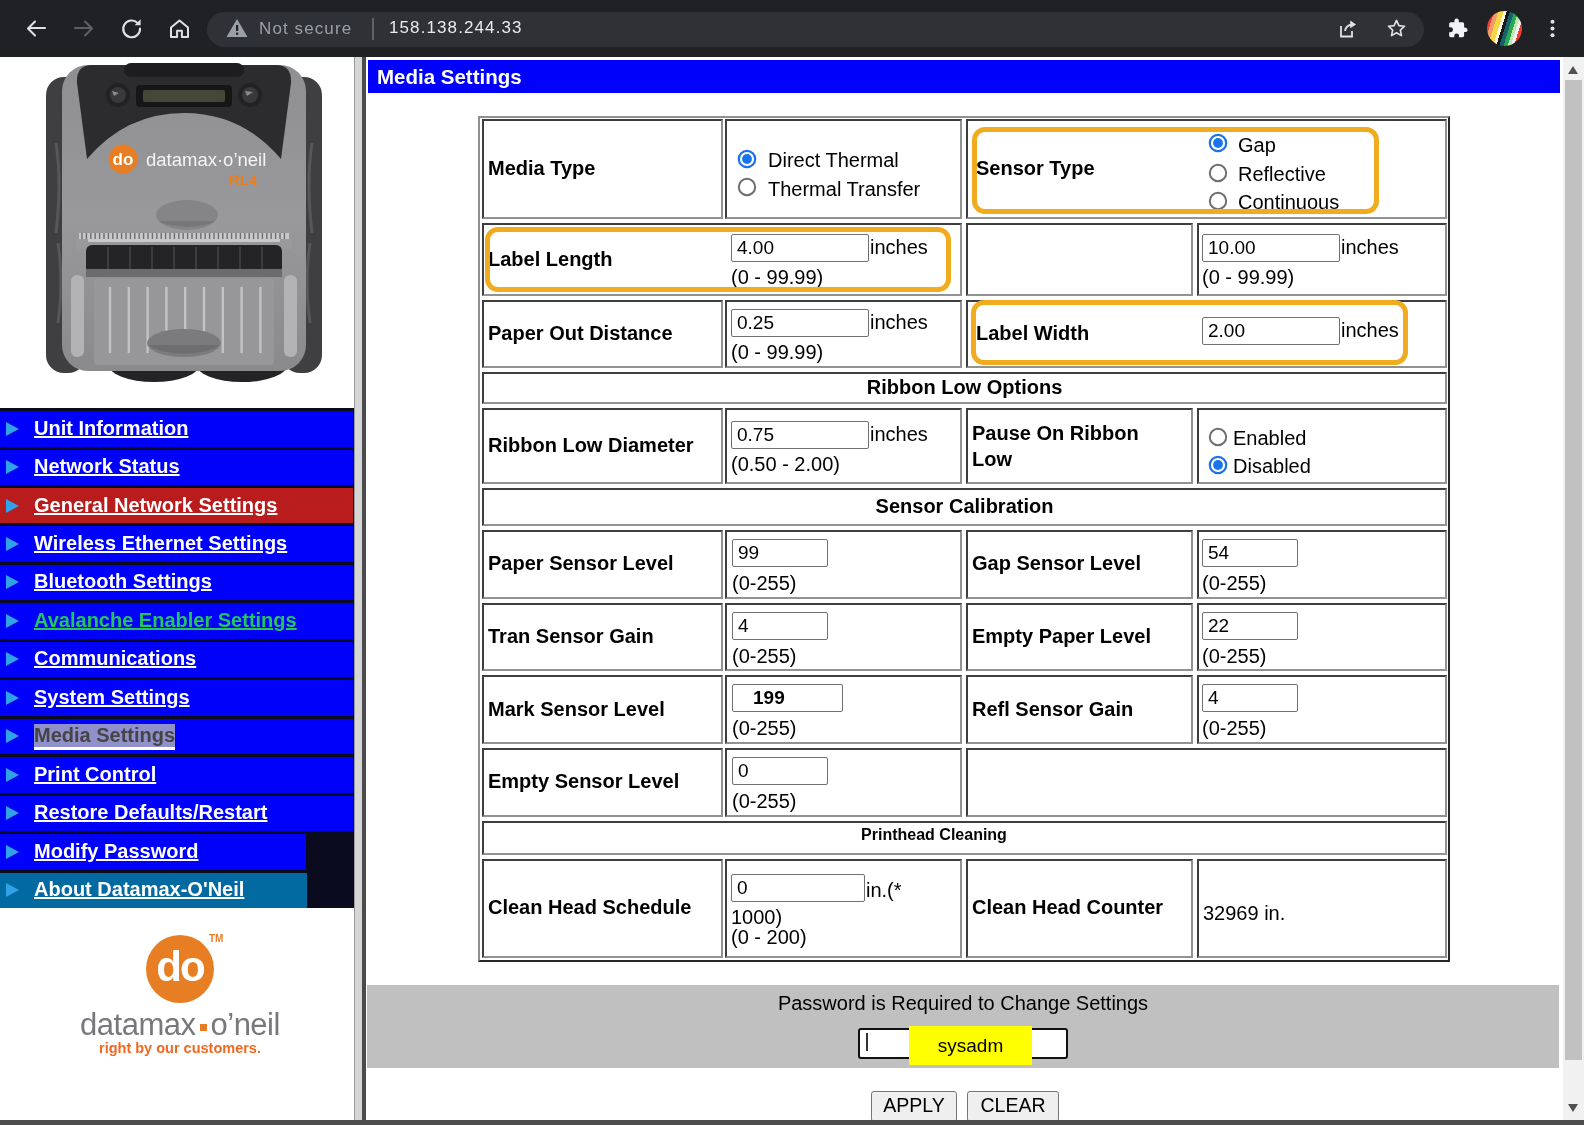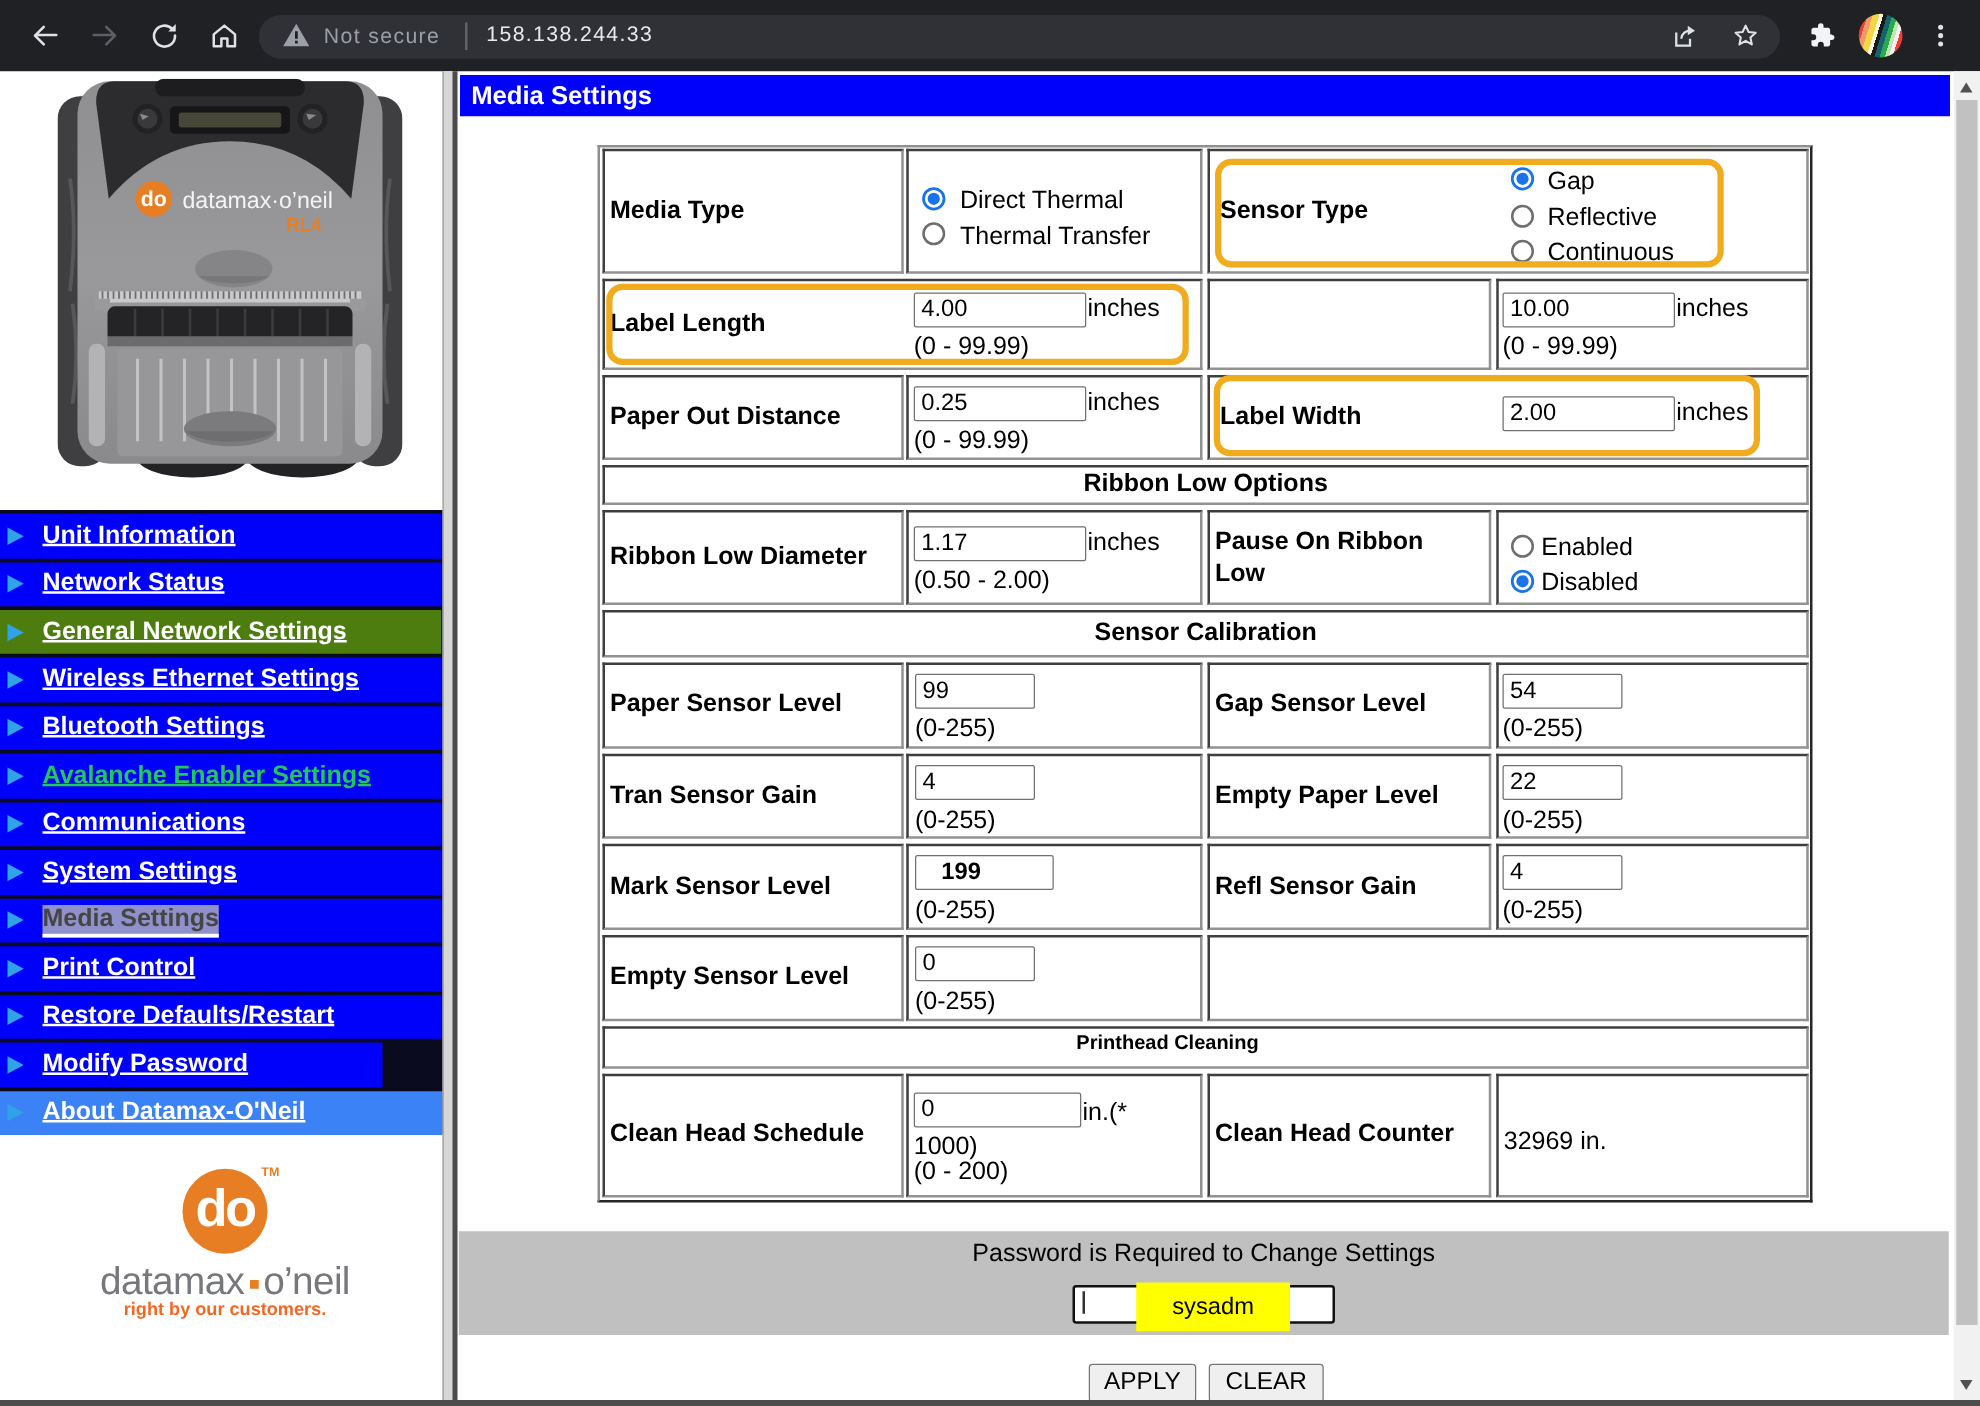--- a/index.html
+++ b/index.html
@@ -191,21 +191,21 @@
 </svg>
 <div class="abs" style="left:0;top:408.0px;width:352.5px;height:500.0px;background:#0b0b20;border-right:3px solid #0b0b20;"></div>
 <div class="abs" style="left:0;top:411.0px;width:352.5px;height:35.5px;background:#0001fa;">
  <div class="abs" style="left:6px;top:10.7px;width:0;height:0;border-left:13px solid #30a2e8;border-top:7.5px solid transparent;border-bottom:7.5px solid transparent;"></div>
  <div class="abs b" style="left:34px;top:5.7px;font-size:20px;color:#fff;text-decoration:underline;white-space:nowrap;">Unit Information</div>
 </div>
 <div class="abs" style="left:0;top:449.5px;width:352.5px;height:35.5px;background:#0001fa;">
  <div class="abs" style="left:6px;top:10.7px;width:0;height:0;border-left:13px solid #30a2e8;border-top:7.5px solid transparent;border-bottom:7.5px solid transparent;"></div>
  <div class="abs b" style="left:34px;top:5.7px;font-size:20px;color:#fff;text-decoration:underline;white-space:nowrap;">Network Status</div>
 </div>
-<div class="abs" style="left:0;top:487.9px;width:352.5px;height:35.5px;background:#4d7c0f;">
+<div class="abs" style="left:0;top:487.9px;width:352.5px;height:35.5px;background:#b91c1c;">
  <div class="abs" style="left:6px;top:10.7px;width:0;height:0;border-left:13px solid #30a2e8;border-top:7.5px solid transparent;border-bottom:7.5px solid transparent;"></div>
  <div class="abs b" style="left:34px;top:5.7px;font-size:20px;color:#fff;text-decoration:underline;white-space:nowrap;">General Network Settings</div>
 </div>
 <div class="abs" style="left:0;top:526.4px;width:352.5px;height:35.5px;background:#0001fa;">
  <div class="abs" style="left:6px;top:10.7px;width:0;height:0;border-left:13px solid #30a2e8;border-top:7.5px solid transparent;border-bottom:7.5px solid transparent;"></div>
  <div class="abs b" style="left:34px;top:5.7px;font-size:20px;color:#fff;text-decoration:underline;white-space:nowrap;">Wireless Ethernet Settings</div>
 </div>
 <div class="abs" style="left:0;top:564.8px;width:352.5px;height:35.5px;background:#0001fa;">
  <div class="abs" style="left:6px;top:10.7px;width:0;height:0;border-left:13px solid #30a2e8;border-top:7.5px solid transparent;border-bottom:7.5px solid transparent;"></div>
  <div class="abs b" style="left:34px;top:5.7px;font-size:20px;color:#fff;text-decoration:underline;white-space:nowrap;">Bluetooth Settings</div>
@@ -231,21 +231,21 @@
  <div class="abs b" style="left:34px;top:5.7px;font-size:20px;color:#fff;text-decoration:underline;white-space:nowrap;">Print Control</div>
 </div>
 <div class="abs" style="left:0;top:795.6px;width:352.5px;height:35.5px;background:#0001fa;">
  <div class="abs" style="left:6px;top:10.7px;width:0;height:0;border-left:13px solid #30a2e8;border-top:7.5px solid transparent;border-bottom:7.5px solid transparent;"></div>
  <div class="abs b" style="left:34px;top:5.7px;font-size:20px;color:#fff;text-decoration:underline;white-space:nowrap;">Restore Defaults/Restart</div>
 </div>
 <div class="abs" style="left:0;top:834.1px;width:306px;height:35.5px;background:#0001fa;">
  <div class="abs" style="left:6px;top:10.7px;width:0;height:0;border-left:13px solid #30a2e8;border-top:7.5px solid transparent;border-bottom:7.5px solid transparent;"></div>
  <div class="abs b" style="left:34px;top:5.7px;font-size:20px;color:#fff;text-decoration:underline;white-space:nowrap;">Modify Password</div>
 </div>
-<div class="abs" style="left:0;top:872.5px;width:307px;height:35.5px;background:#3b82f6;padding-left:47px;">
+<div class="abs" style="left:0;top:872.5px;width:307px;height:35.5px;background:#0369a1;">
  <div class="abs" style="left:6px;top:10.7px;width:0;height:0;border-left:13px solid #30a2e8;border-top:7.5px solid transparent;border-bottom:7.5px solid transparent;"></div>
  <div class="abs b" style="left:34px;top:5.7px;font-size:20px;color:#fff;text-decoration:underline;white-space:nowrap;">About Datamax-O'Neil</div>
 </div>
 
 <div class="abs" style="left:146px;top:935px;width:68px;height:68px;border-radius:50%;background:#e87e23;"></div>
 <div class="abs b" style="left:146px;top:943px;width:68px;text-align:center;font-size:42px;color:#fff;letter-spacing:-2px;">do</div>
 <div class="abs b" style="left:209px;top:933px;font-size:10px;color:#e87e23;">TM</div>
 <div class="abs" style="left:0px;top:1007px;width:360px;text-align:center;font-size:31px;color:#77787b;letter-spacing:-0.5px;">datamax<span style="display:inline-block;width:7px;height:7px;background:#e87e23;margin:0 4px 4px 4px;"></span>o’neil</div>
 <div class="abs b" style="left:0px;top:1040px;width:360px;text-align:center;font-size:14.5px;color:#f26822;">right by our customers.</div>
 
@@ -324,21 +324,21 @@
 <div class="abs" style="left:1202px;top:266px;font-size:20px;color:#000;white-space:nowrap;">(0 - 99.99)</div>
 <div class="abs b" style="left:488px;top:322px;font-size:20px;color:#000;white-space:nowrap;">Paper Out Distance</div>
 <div class="abs" style="left:731px;top:309px;width:130.5px;height:26px;background:#fff;border:1.5px solid #707070;border-radius:2px;font-size:19px;color:#000;padding-left:5px;line-height:26px;">0.25</div>
 <div class="abs" style="left:870px;top:311px;font-size:20px;color:#000;white-space:nowrap;">inches</div>
 <div class="abs" style="left:731px;top:341px;font-size:20px;color:#000;white-space:nowrap;">(0 - 99.99)</div>
 <div class="abs b" style="left:976px;top:322px;font-size:20px;color:#000;white-space:nowrap;">Label Width</div>
 <div class="abs" style="left:1202px;top:317px;width:130.5px;height:26px;background:#fff;border:1.5px solid #707070;border-radius:2px;font-size:19px;color:#000;padding-left:5px;line-height:26px;">2.00</div>
 <div class="abs" style="left:1341px;top:319px;font-size:20px;color:#000;white-space:nowrap;">inches</div>
 <div class="abs b" style="left:482px;top:376px;width:965px;text-align:center;font-size:20px;color:#000;">Ribbon Low Options</div>
 <div class="abs b" style="left:488px;top:434px;font-size:20px;color:#000;white-space:nowrap;">Ribbon Low Diameter</div>
-<div class="abs" style="left:731px;top:421px;width:130.5px;height:26px;background:#fff;border:1.5px solid #707070;border-radius:2px;font-size:19px;color:#000;padding-left:5px;line-height:26px;">1.17</div>
+<div class="abs" style="left:731px;top:421px;width:130.5px;height:26px;background:#fff;border:1.5px solid #707070;border-radius:2px;font-size:19px;color:#000;padding-left:5px;line-height:26px;">0.75</div>
 <div class="abs" style="left:870px;top:423px;font-size:20px;color:#000;white-space:nowrap;">inches</div>
 <div class="abs" style="left:731px;top:453px;font-size:20px;color:#000;white-space:nowrap;">(0.50 - 2.00)</div>
 <div class="abs b" style="left:972px;top:420px;font-size:20px;line-height:26px;color:#000;">Pause On Ribbon<br>Low</div>
 <svg class="abs" style="left:1208px;top:426.5px;" width="20" height="20" viewBox="0 0 20 20">
       <circle cx="10" cy="10" r="8.2" fill="none" stroke="#6e6e6e" stroke-width="2"></circle>
     </svg>
 <div class="abs" style="left:1233px;top:427px;font-size:20px;color:#000;white-space:nowrap;">Enabled</div>
 <svg class="abs" style="left:1208px;top:454.5px;" width="20" height="20" viewBox="0 0 20 20">
       <circle cx="10" cy="10" r="8.2" fill="none" stroke="#1a73e8" stroke-width="2.2"></circle>
       <circle cx="10" cy="10" r="4.9" fill="#1a73e8"></circle>

